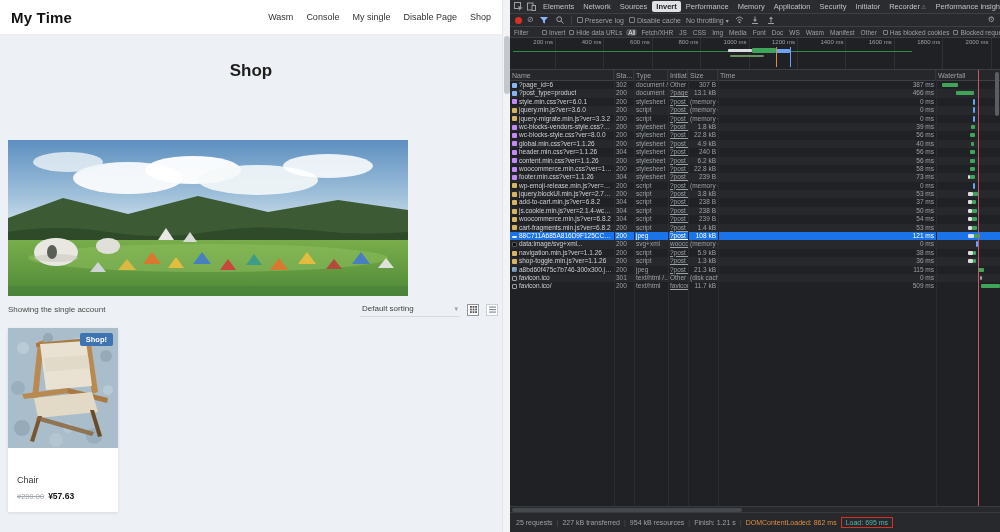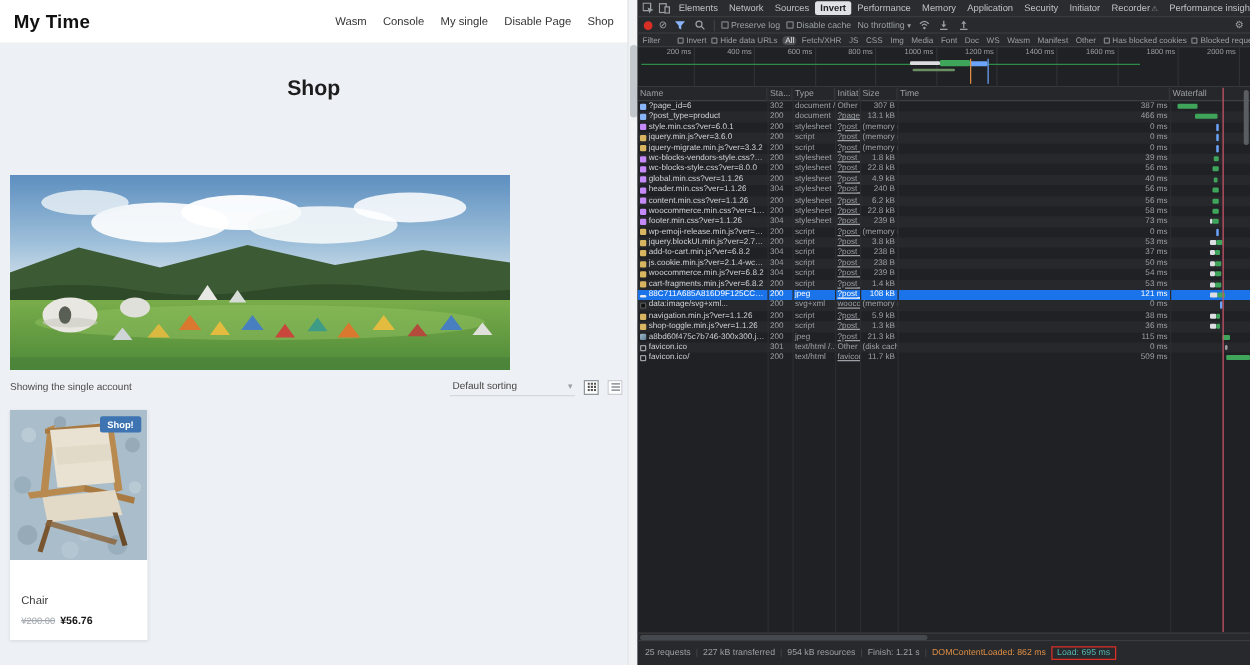--- a/index.html
+++ b/index.html
@@ -235,21 +235,21 @@
           <polygon points="30,88 34,88 26,114 22,113" fill="#7a5630"></polygon>
           <polygon points="82,82 86,82 94,108 90,109" fill="#6b4a28"></polygon>
           <polygon points="30,88 86,104 84,108 28,92" fill="#8a6236" opacity="0.8"></polygon>
         </svg>
         <span class="sale-badge">Shop!</span>
       </div>
       <div class="product-info">
         <div class="product-title">Chair</div>
         <div class="price-row">
           <span class="price-old">¥200.00</span>
-          <span class="price-new">¥56.76</span>
+          <span class="price-new">¥57.63</span>
         </div>
       </div>
     </div>
 
     <div class="site-scrollbar">
       <div class="site-scroll-thumb"></div>
     </div>
   </section>
 
   <section class="devtools">

